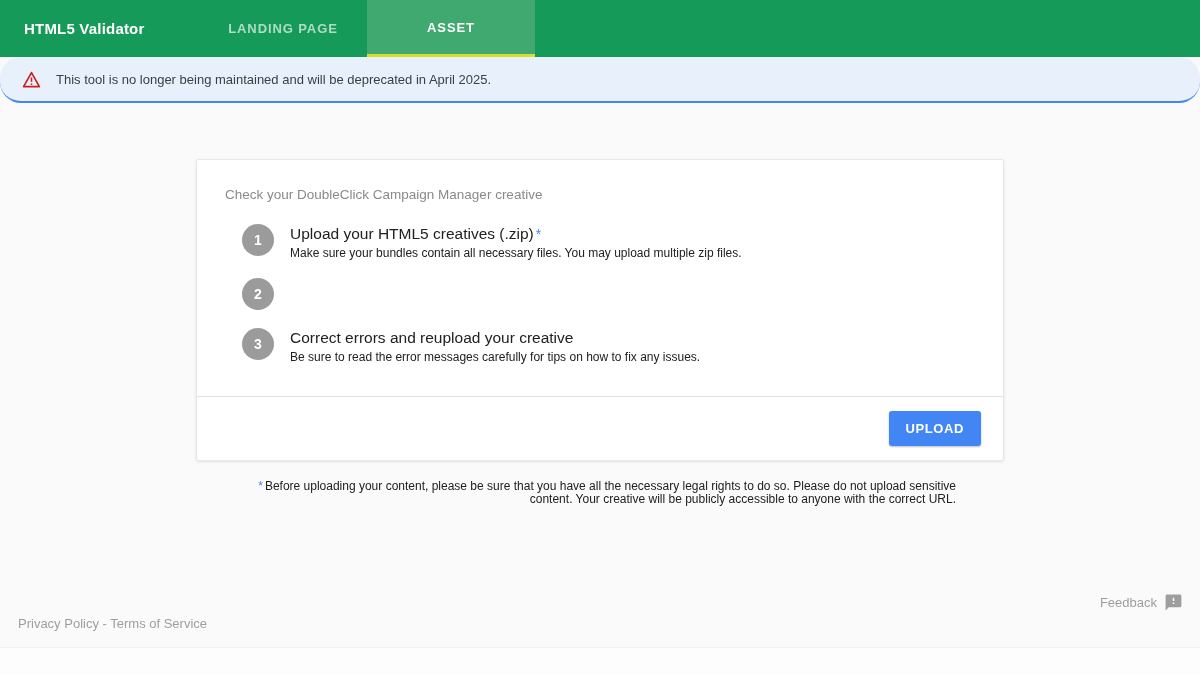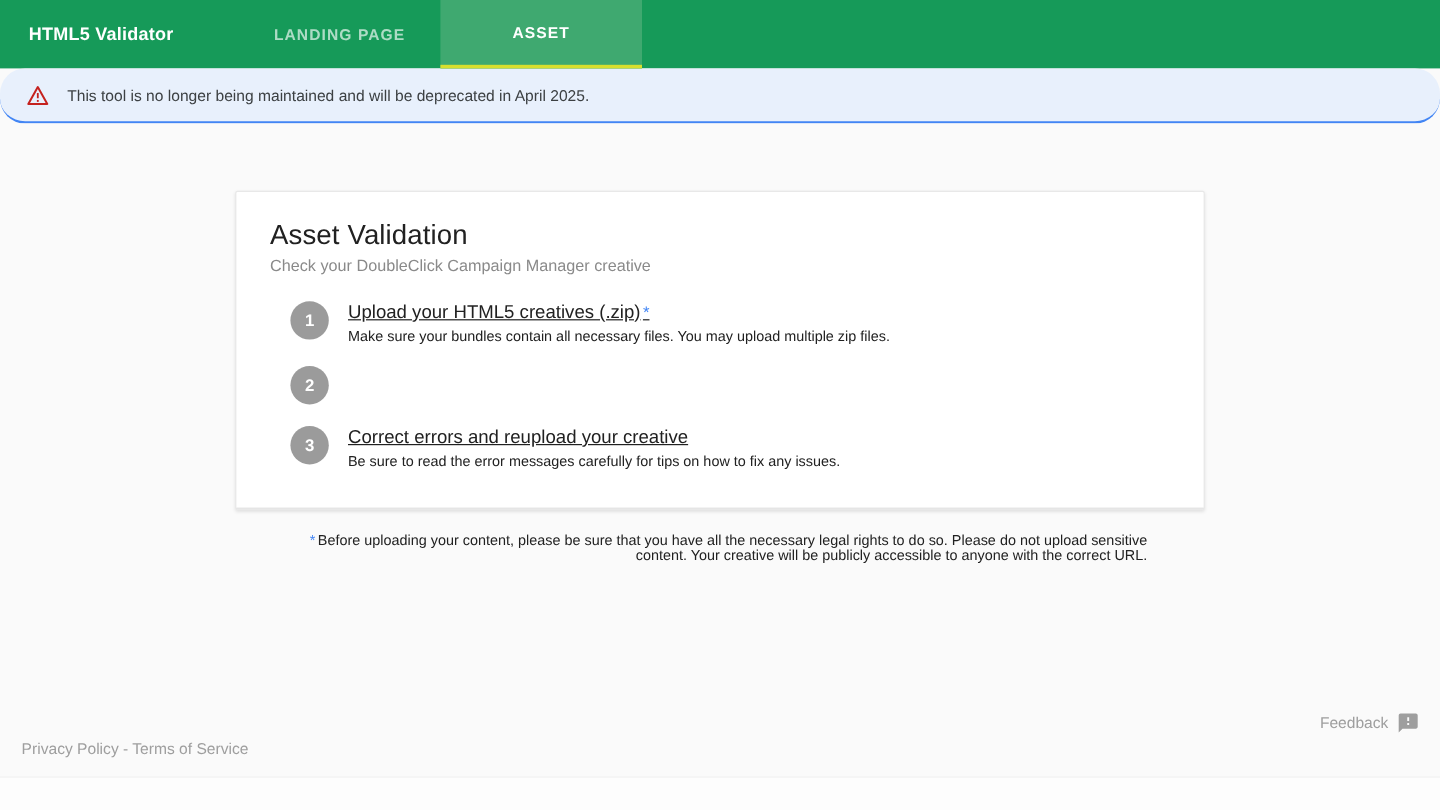--- a/index.html
+++ b/index.html
@@ -109,21 +109,20 @@
     font-weight: bold;
     display: flex;
     align-items: center;
     justify-content: center;
     margin-right: 16px;
   }
   .step-text { padding-top: 1px; }
   .step-title {
     font-size: 15.5px;
     color: #212121;
-    text-decoration: underline;
   }
   .req {
     color: #4285f4;
     font-size: 14px;
     margin-left: 2px;
   }
   .step-desc {
     margin-top: 3px;
     font-size: 12px;
     color: #212121;
@@ -214,21 +213,20 @@
   <svg class="warn-icon" viewBox="0 0 24 24">
     <path d="M2 21 L12 3.2 L22 21 Z" fill="none" stroke="#c5221f" stroke-width="2.1" stroke-linejoin="round"></path>
     <rect x="11.05" y="9.5" width="1.9" height="5.5" fill="#c5221f"></rect>
     <rect x="11.05" y="16.8" width="1.9" height="2" fill="#c5221f"></rect>
   </svg>
   <span class="banner-text">This tool is no longer being maintained and will be deprecated in April 2025.</span>
 </div>
 
 <div class="card">
   <div class="card-body">
-    <div class="card-title">Asset Validation</div>
     <div class="card-subtitle">Check your DoubleClick Campaign Manager creative</div>
 
     <div class="steps">
       <div class="step">
         <div class="step-circle">1</div>
         <div class="step-text">
           <div class="step-title"><span>Upload your HTML5 creatives (.zip)</span><span class="req">*</span></div>
           <div class="step-desc">Make sure your bundles contain all necessary files. You may upload multiple zip files.</div>
         </div>
       </div>
@@ -242,20 +240,23 @@
         <div class="step-text">
           <div class="step-title">Correct errors and reupload your creative</div>
           <div class="step-desc">Be sure to read the error messages carefully for tips on how to fix any issues.</div>
         </div>
       </div>
     </div>
   </div>
 
   <hr class="card-divider">
 
+  <div class="card-actions">
+    <button class="upload-btn">UPLOAD</button>
+  </div>
 </div>
 
 <div class="footnote">
   <span class="req">*</span><span>Before uploading your content, please be sure that you have all the necessary legal rights to do so. Please do not upload sensitive content. Your creative will be publicly accessible to anyone with the correct URL.</span>
 </div>
 
 <div class="footer-links">
   <span>Privacy Policy</span><span> - </span><span>Terms of Service</span>
 </div>
 

